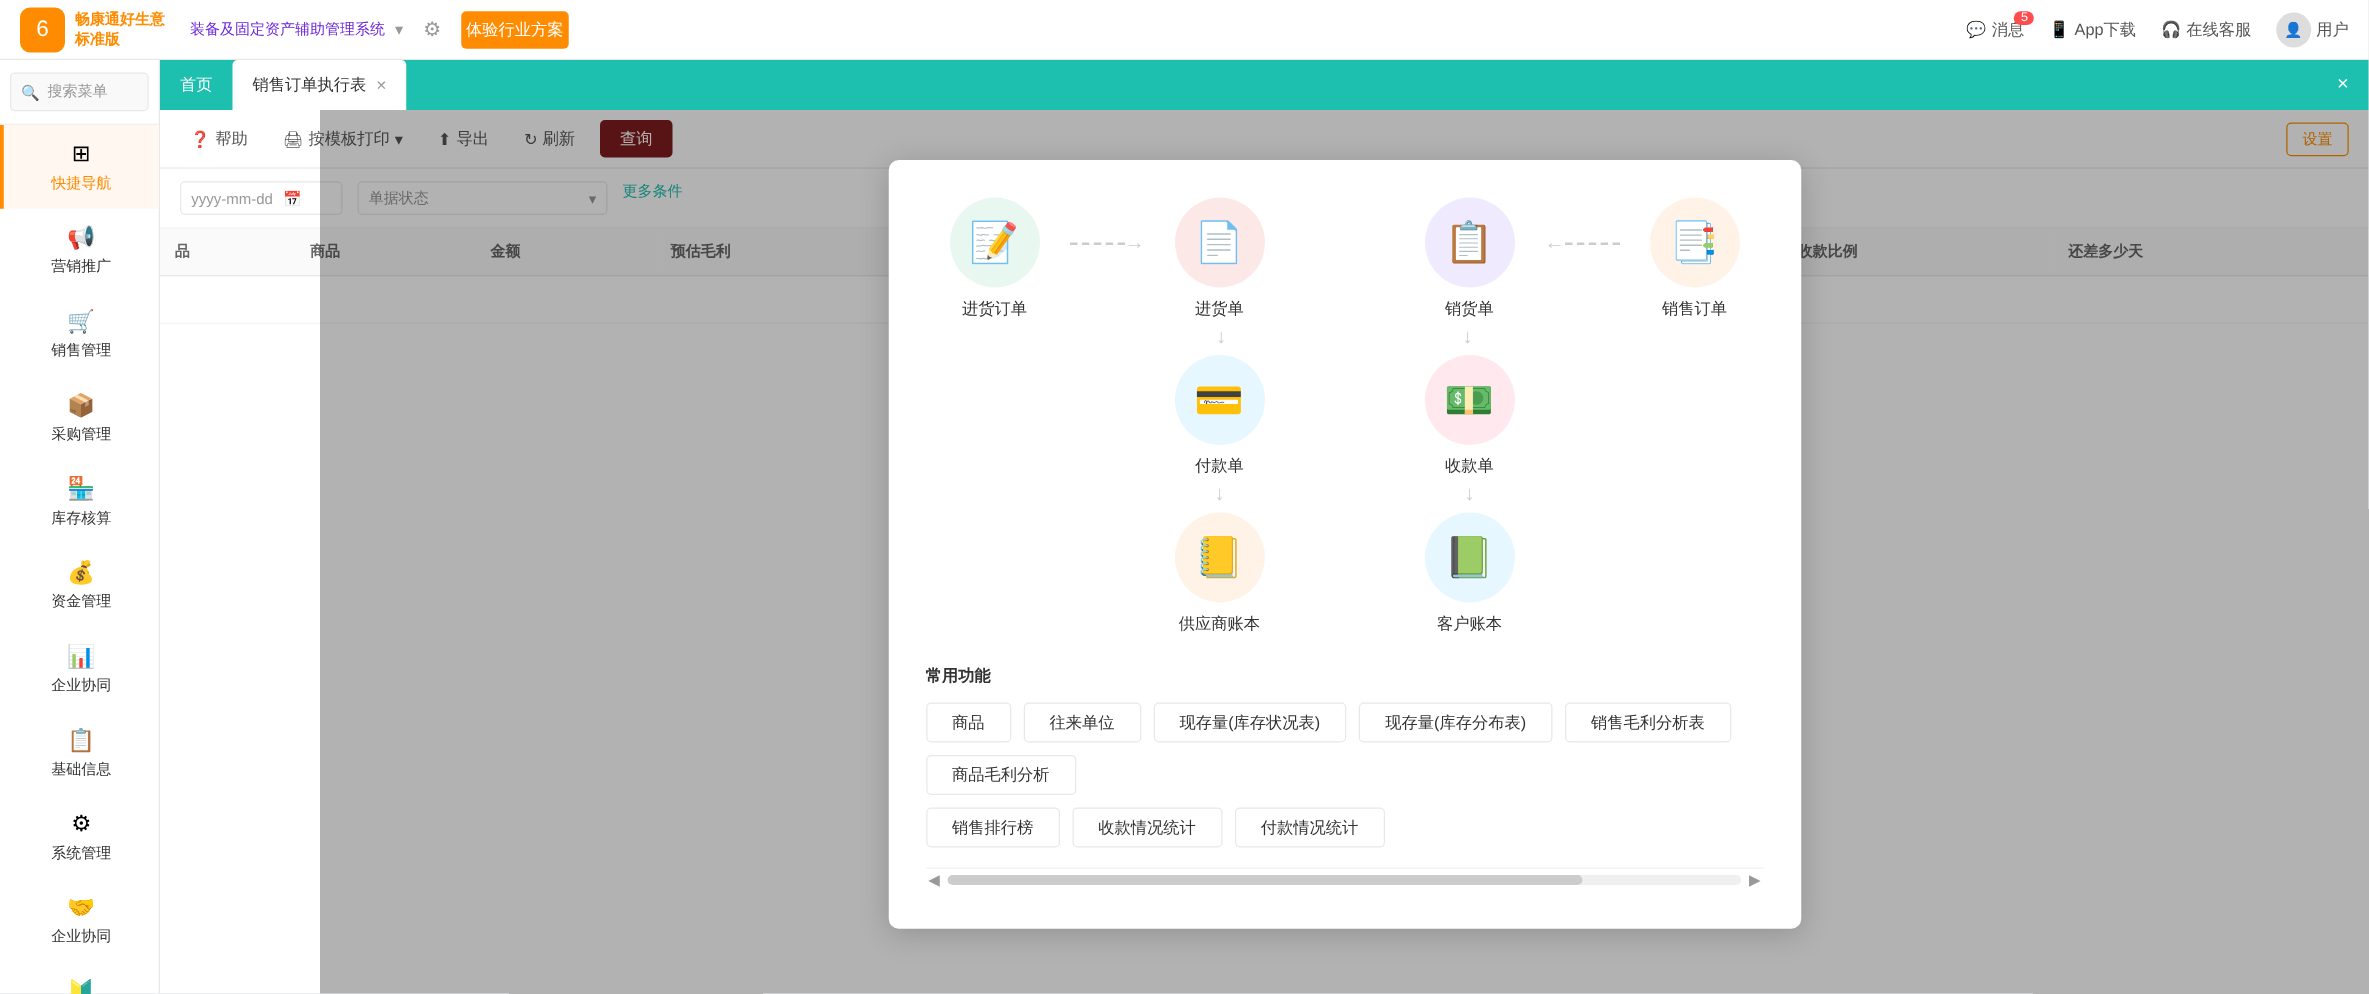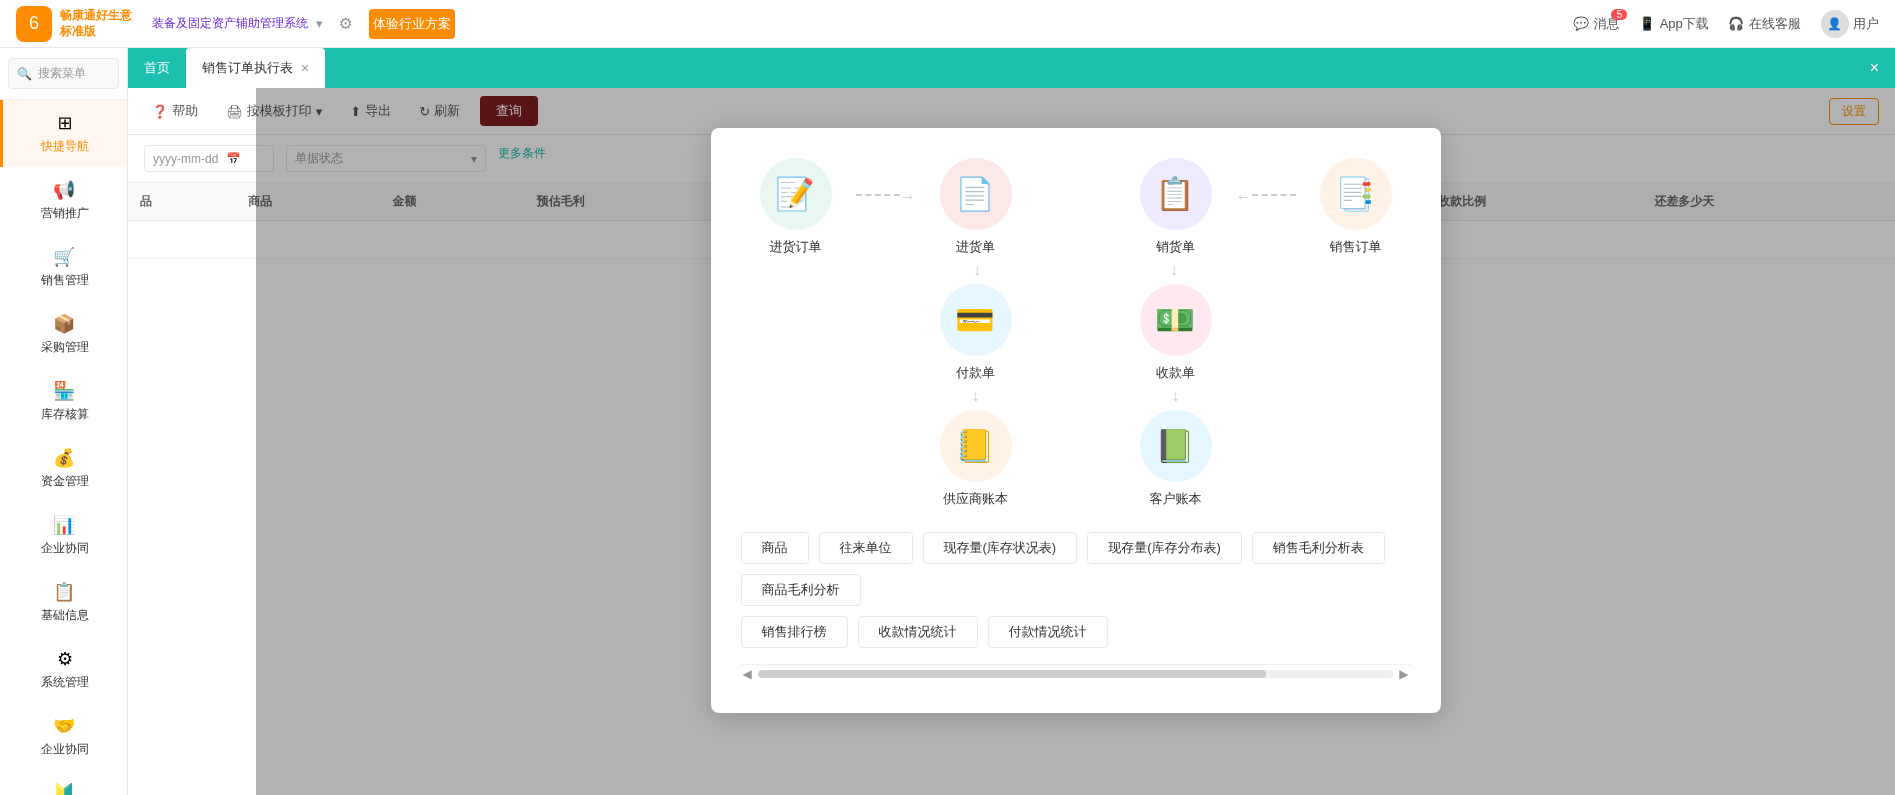--- a/index.html
+++ b/index.html
@@ -373,20 +373,21 @@
                 <div class="flow-circle node-teal" style="font-size:32px;">
                   📗
                 </div>
                 <span class="flow-label">客户账本</span>
               </div>
               <div style="width:180px"></div>
             </div>
           </div>
 
           <div class="common-funcs">
+            <div class="common-funcs-title">常用功能</div>
             <div class="func-buttons">
               <button class="func-btn">商品</button>
               <button class="func-btn">往来单位</button>
               <button class="func-btn">现存量(库存状况表)</button>
               <button class="func-btn">现存量(库存分布表)</button>
               <button class="func-btn">销售毛利分析表</button>
               <button class="func-btn">商品毛利分析</button>
             </div>
             <div class="func-buttons" style="margin-top:10px;">
               <button class="func-btn">销售排行榜</button>

